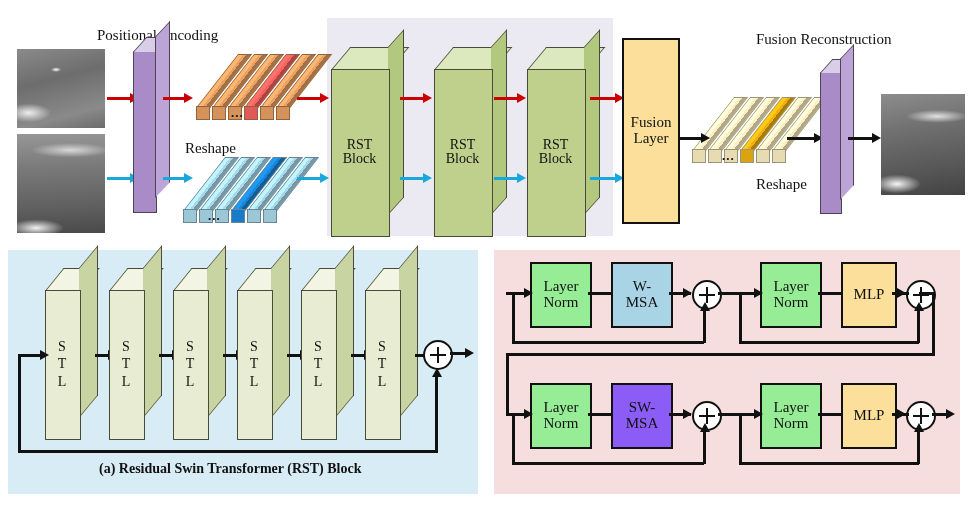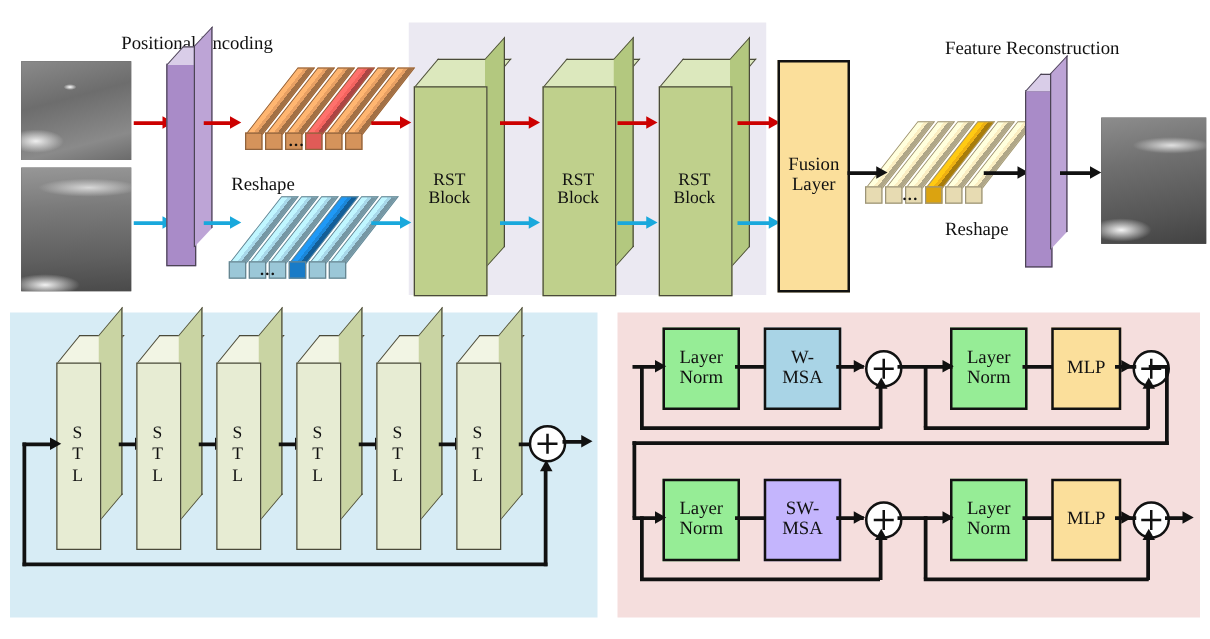--- a/index.html
+++ b/index.html
@@ -108,21 +108,21 @@
 
   <div class="panel" id="gfe-bg"></div>
   <div class="panel" id="panel-a-bg"></div>
   <div class="panel" id="panel-b-bg"></div>
 
   <div class="lbl" style="left:97px;top:27px;font-size:15px;">Positional Encoding</div>
 
   <div class="lbl" style="left:185px;top:140px;font-size:15px;">Reshape</div>
 
 
-  <div class="lbl" style="left:756px;top:31px;font-size:15px;">Feature Reconstruction</div>
+  <div class="lbl" style="left:756px;top:31px;font-size:15px;">Fusion Reconstruction</div>
 
   <div class="lbl" style="left:756px;top:176px;font-size:15px;">Reshape</div>
 
   <div class="photo" id="photo-in1" style="left:17px;top:49px;width:88px;height:79px;">
     <div class="tex"></div>
   </div>
   <div class="photo" id="photo-in2" style="left:17px;top:134px;width:88px;height:99px;">
     <div class="tex"></div>
   </div>
 
@@ -310,21 +310,21 @@
   <div class="ln red" style="left:494px;top:97px;width:24px;height:3px;"></div>
   <div class="ahead r red" style="left:517px;top:93px;"></div>
   <div class="ln cyan" style="left:494px;top:177px;width:24px;height:3px;"></div>
   <div class="ahead r cyan" style="left:517px;top:173px;"></div>
 
   <div class="ln red" style="left:590px;top:97px;width:27px;height:3px;"></div>
   <div class="ahead r red" style="left:615px;top:93px;"></div>
   <div class="ln cyan" style="left:590px;top:177px;width:27px;height:3px;"></div>
   <div class="ahead r cyan" style="left:615px;top:173px;"></div>
 
-  <div class="fbox" style="left:622px;top:48px;width:54px;height:182px;background:#fbdf9b;font-size:15px;">
+  <div class="fbox" style="left:622px;top:38px;width:54px;height:182px;background:#fbdf9b;font-size:15px;">
     <span>Fusion</span>
     <span>Layer</span>
   </div>
 
   <div class="ln" style="left:678px;top:137px;width:25px;height:3px;"></div>
   <div class="ahead r" style="left:701px;top:133px;"></div>
 
   <div class="ln" style="left:787px;top:137px;width:28px;height:3px;"></div>
   <div class="ahead r" style="left:814px;top:133px;"></div>
 
@@ -423,20 +423,21 @@
 
   <div class="ln" style="left:18px;top:354px;width:3px;height:99px;"></div>
   <div class="ln" style="left:18px;top:450px;width:420px;height:3px;"></div>
   <div class="ln" style="left:435px;top:376px;width:3px;height:77px;"></div>
   <div class="ahead u" style="left:432px;top:368px;"></div>
 
   <div class="plus" style="left:423px;top:340px;width:26px;height:26px;"></div>
   <div class="ln" style="left:450px;top:352px;width:17px;height:3px;"></div>
   <div class="ahead r" style="left:465px;top:348px;"></div>
 
+  <div class="lbl" style="left:99px;top:461px;font-size:14px;font-weight:bold;">(a) Residual Swin Transformer (RST) Block</div>
 
   <div id="panel-b-host" style="position:absolute;left:0;top:0;width:968px;height:511px;">
       <div class="fbox" style="left:530px;top:262px;width:58px;height:62px;background:#96ed96;font-size:15px;">
         <span>Layer</span>
         <span>Norm</span>
       </div>
       <div class="fbox" style="left:611px;top:262px;width:58px;height:62px;background:#a9d4e6;font-size:15px;">
         <span>W-</span>
         <span>MSA</span>
       </div>
@@ -464,21 +465,21 @@
       <div class="ln" style="left:703px;top:309px;width:3px;height:34px;"></div>
       <div class="ahead u" style="left:700px;top:302px;"></div>
       <div class="ln" style="left:739px;top:292px;width:3px;height:50px;"></div>
       <div class="ln" style="left:739px;top:341px;width:180px;height:3px;"></div>
       <div class="ln" style="left:917px;top:309px;width:3px;height:34px;"></div>
       <div class="ahead u" style="left:914px;top:302px;"></div>
       <div class="fbox" style="left:530px;top:383px;width:58px;height:62px;background:#96ed96;font-size:15px;">
         <span>Layer</span>
         <span>Norm</span>
       </div>
-      <div class="fbox" style="left:611px;top:383px;width:58px;height:62px;background:#c4b5fd;font-size:15px;text-align:center;">
+      <div class="fbox" style="left:611px;top:383px;width:58px;height:62px;background:#8b5cf6;font-size:15px;text-align:center;">
         <span>SW-</span>
         <span>MSA</span>
       </div>
       <div class="plus" style="left:692px;top:401px;width:26px;height:26px;"></div>
       <div class="fbox" style="left:760px;top:383px;width:58px;height:62px;background:#96ed96;font-size:15px;">
         <span>Layer</span>
         <span>Norm</span>
       </div>
       <div class="fbox" style="left:841px;top:383px;width:52px;height:62px;background:#fbdf9b;font-size:15px;">
         <span>MLP</span>

